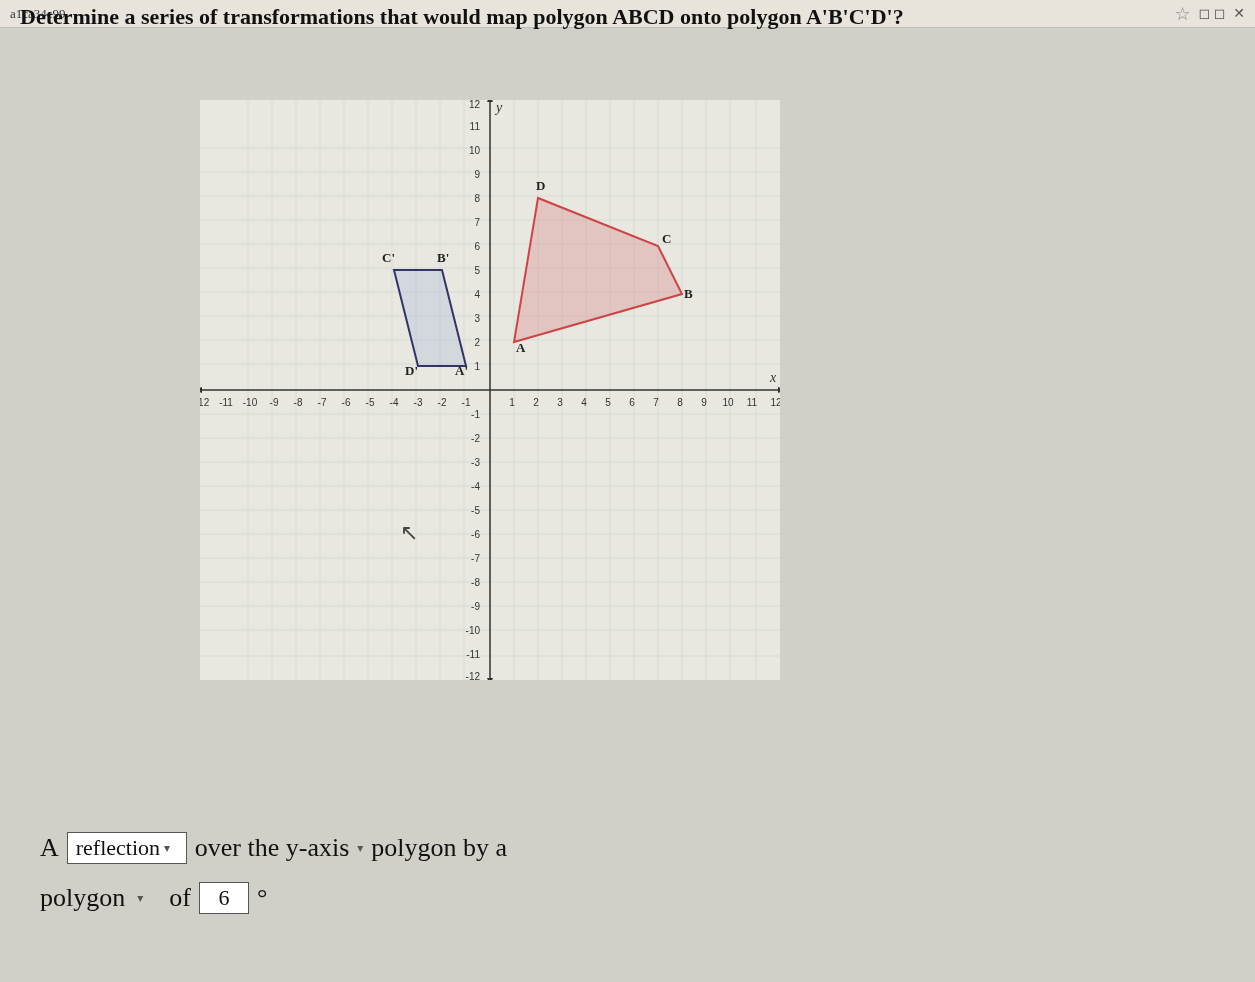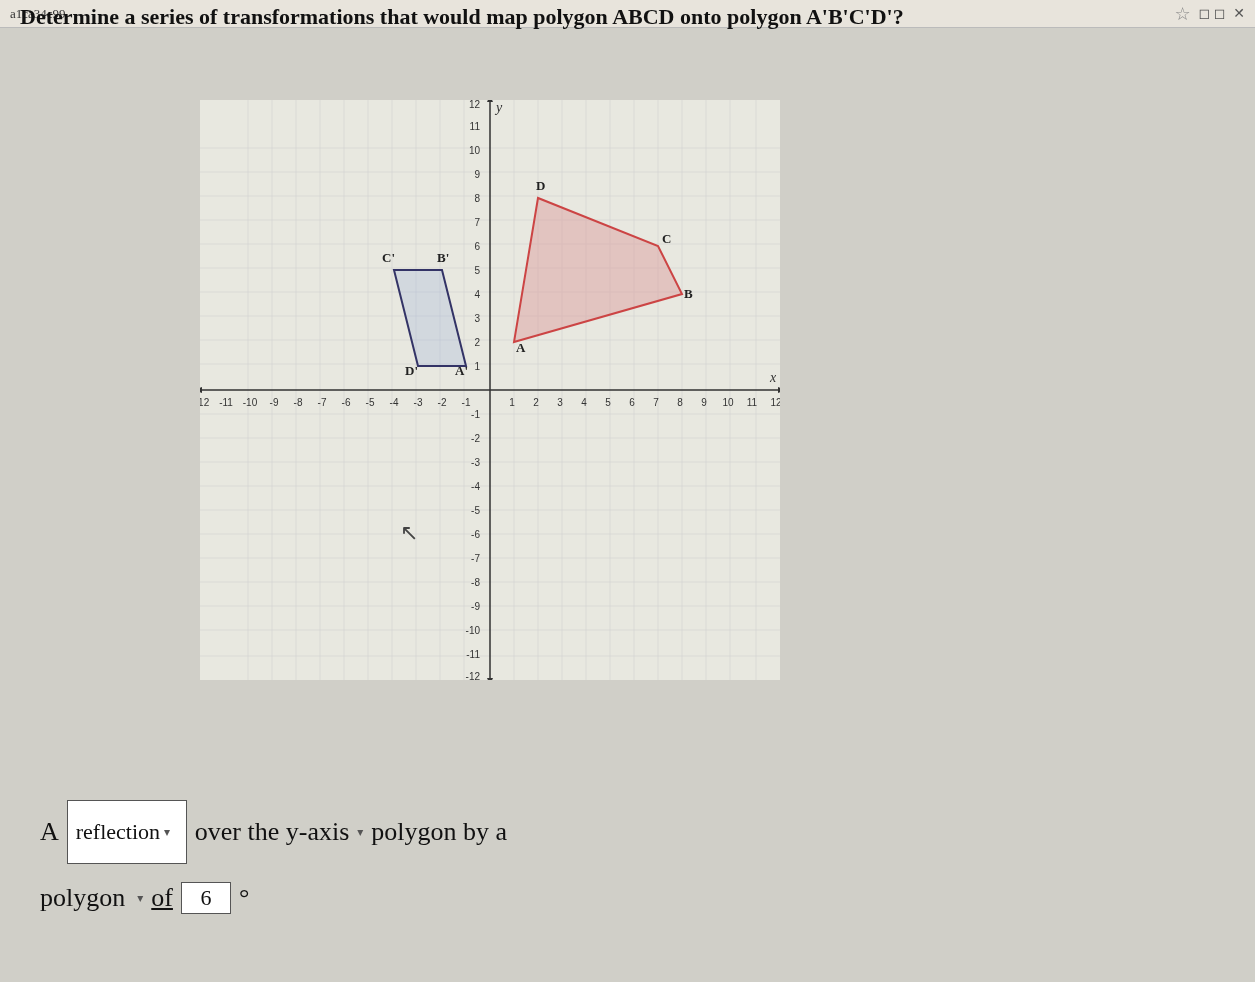--- a/index.html
+++ b/index.html
@@ -68,21 +68,21 @@
       color: #111;
       gap: 8px;
     }
     .answer-label {
       font-size: 26px;
       font-weight: normal;
     }
     .dropdown-box {
       border: 1px solid #555;
       background: white;
-      padding: 18px 8px;
+      padding: 2px 8px;
       font-size: 22px;
       min-width: 120px;
       display: inline-flex;
       align-items: center;
       gap: 4px;
       cursor: pointer;
     }
     .dropdown-arrow {
       font-size: 12px;
       color: #555;
@@ -265,19 +265,19 @@
       <span class="dropdown-arrow">▾</span>
     </div>
     <span>over the  y-axis</span>
     <span class="dropdown-arrow" style="cursor:pointer;">▾</span>
     <span>polygon by a</span>
   </div>
 
   <div class="answer-row">
     <span class="answer-label">polygon</span>
     <span class="dropdown-arrow" style="cursor:pointer; margin-left:4px;">▾</span>
-    <span style="margin-left:0;text-decoration:underline;">of</span>
+    <span style="margin-left:18px;">of</span>
     <div class="input-box">
       <span>6</span>
     </div>
     <span>°</span>
   </div>
 </div>
 
 </body></html>

